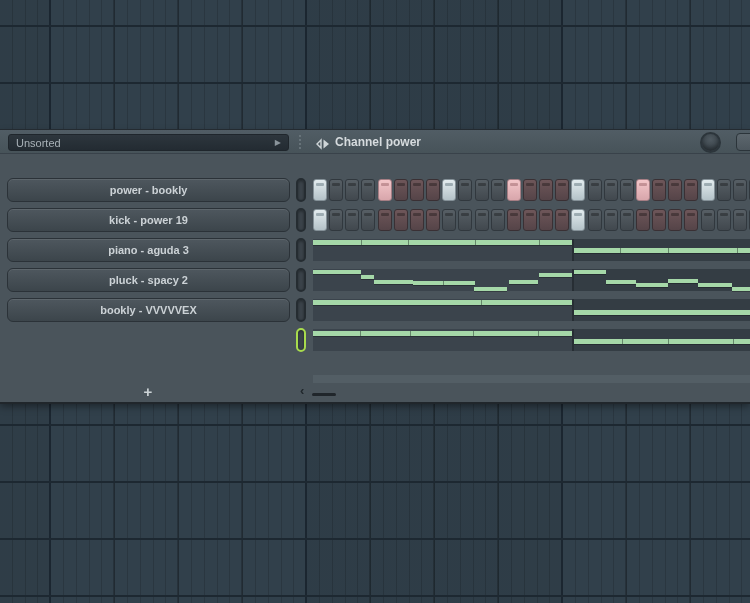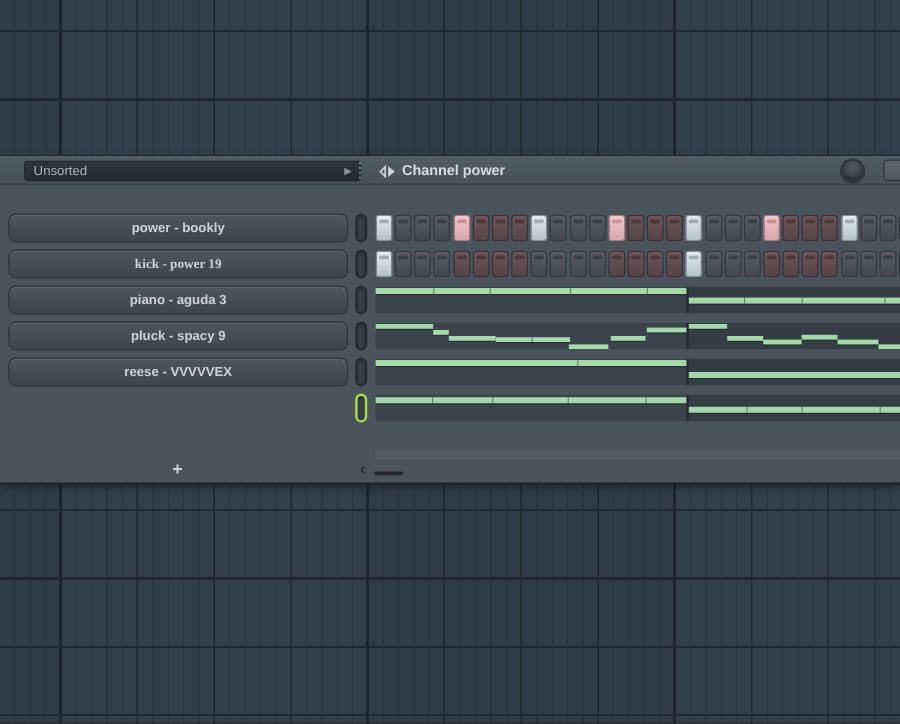--- a/index.html
+++ b/index.html
@@ -19,21 +19,21 @@
   }
 
   
   #rack { position:absolute; left:0; top:130px; width:750px; height:272px; background:#4a545b;
           box-shadow:0 -1px 0 #242b31, 0 2px 0 #20262b, 0 4px 8px rgba(0,0,0,.45); }
   #hdr { position:absolute; top:0; left:0; right:0; height:24px;
          background:linear-gradient(#515d65,#475359); border-bottom:1px solid #39424a; }
   #preset { position:absolute; left:8px; top:4px; width:281px; height:17px;
             background:linear-gradient(#2d363d,#232b32); border:1px solid #1f262c; border-radius:3px;
             color:#a9b2b8; font-size:11px; display:flex; align-items:center; justify-content:space-between;
-            padding:0 7px; cursor:default;margin-left:12px; }
+            padding:0 7px; cursor:default; }
   #preset .arr { color:#8a949b; font-size:8px; }
   #dots { position:absolute; left:299px; top:5px; display:flex; flex-direction:column; gap:2px; }
   #dots i { width:2px; height:2px; border-radius:50%; background:#707c83; }
   #rack-ic { position:absolute; left:315px; top:6px; }
   #title { position:absolute; left:335px; top:5px; color:#d6dbde; font-size:12px; font-weight:bold; }
   #knob { position:absolute; left:700px; top:2px; width:21px; height:21px; border-radius:50%;
           background:radial-gradient(circle at 50% 32%, #4f5960, #3a444b 72%);
           border:2px solid #2c353b; box-shadow:inset 0 -3px 4px rgba(0,0,0,.35); }
   #partial-btn { position:absolute; left:736px; top:3px; width:22px; height:18px; border-radius:4px;
           background:linear-gradient(#5d676e,#4d575e); border:1px solid #2b343a; }
@@ -128,21 +128,21 @@
               <div class="cell r on" style="left: 323px;"></div>
               <div class="cell r" style="left: 339.15px;"></div>
               <div class="cell r" style="left: 355.3px;"></div>
               <div class="cell r" style="left: 371.45px;"></div>
               <div class="cell g on" style="left: 387.6px;"></div>
               <div class="cell g" style="left: 403.75px;"></div>
               <div class="cell g" style="left: 419.9px;"></div>
               <div class="cell g" style="left: 436.05px;"></div>
             </div>
           </div>
-          <div class="ch-row" style="top: 54px; font-family: Liberation Serif, serif;">
+          <div class="ch-row" style="top: 54px;">
             <div class="ch-btn">kick - power 19</div>
             <div class="ch-pill"></div>
             <div class="steps">
               <div class="cell g on" style="left: 0px;"></div>
               <div class="cell g" style="left: 16.15px;"></div>
               <div class="cell g" style="left: 32.3px;"></div>
               <div class="cell g" style="left: 48.45px;"></div>
               <div class="cell r" style="left: 64.6px;"></div>
               <div class="cell r" style="left: 80.75px;"></div>
               <div class="cell r" style="left: 96.9px;"></div>
@@ -180,42 +180,42 @@
                 <div class="sep" style="left: 226px;"></div>
               </div>
               <div class="note" style="left: 261px; top: 9px; width: 176px; height: 5px;">
                 <div class="sep" style="left: 46px;"></div>
                 <div class="sep" style="left: 94px;"></div>
                 <div class="sep" style="left: 163px;"></div>
               </div>
             </div>
           </div>
           <div class="ch-row" style="top: 114px;">
-            <div class="ch-btn">pluck - spacy 9</div>
+            <div class="ch-btn">pluck - spacy 2</div>
             <div class="ch-pill"></div>
             <div class="preview">
               <div class="note" style="left: 0px; top: 1px; width: 48px; height: 4px;"></div>
               <div class="note" style="left: 48px; top: 6px; width: 13px; height: 4px;"></div>
               <div class="note" style="left: 61px; top: 11px; width: 39px; height: 4px;"></div>
               <div class="note" style="left: 100px; top: 12px; width: 62px; height: 4px;">
                 <div class="sep" style="left: 30px;"></div>
               </div>
               <div class="note" style="left: 161px; top: 18px; width: 33px; height: 4px;"></div>
               <div class="note" style="left: 196px; top: 11px; width: 29px; height: 4px;"></div>
               <div class="note" style="left: 226px; top: 4px; width: 33px; height: 4px;"></div>
               <div class="note" style="left: 261px; top: 1px; width: 32px; height: 4px;"></div>
               <div class="note" style="left: 293px; top: 11px; width: 30px; height: 4px;"></div>
               <div class="note" style="left: 323px; top: 14px; width: 32px; height: 4px;"></div>
               <div class="note" style="left: 355px; top: 10px; width: 30px; height: 4px;"></div>
               <div class="note" style="left: 385px; top: 14px; width: 34px; height: 4px;"></div>
               <div class="note" style="left: 419px; top: 18px; width: 18px; height: 4px;"></div>
             </div>
           </div>
           <div class="ch-row" style="top: 144px;">
-            <div class="ch-btn">reese - VVVVVEX</div>
+            <div class="ch-btn">bookly - VVVVVEX</div>
             <div class="ch-pill"></div>
             <div class="preview">
               <div class="note" style="left: 0px; top: 1px; width: 259px; height: 5px;">
                 <div class="sep" style="left: 168px;"></div>
               </div>
               <div class="note" style="left: 261px; top: 11px; width: 176px; height: 5px;"></div>
             </div>
           </div>
           <div class="ch-row" style="top: 174px;">
             <div class="ch-pill sel"></div>

